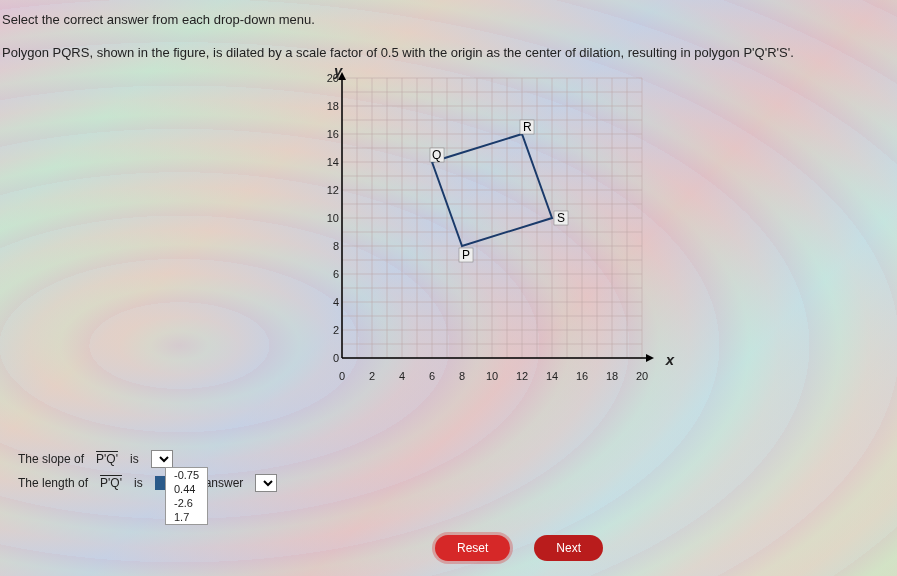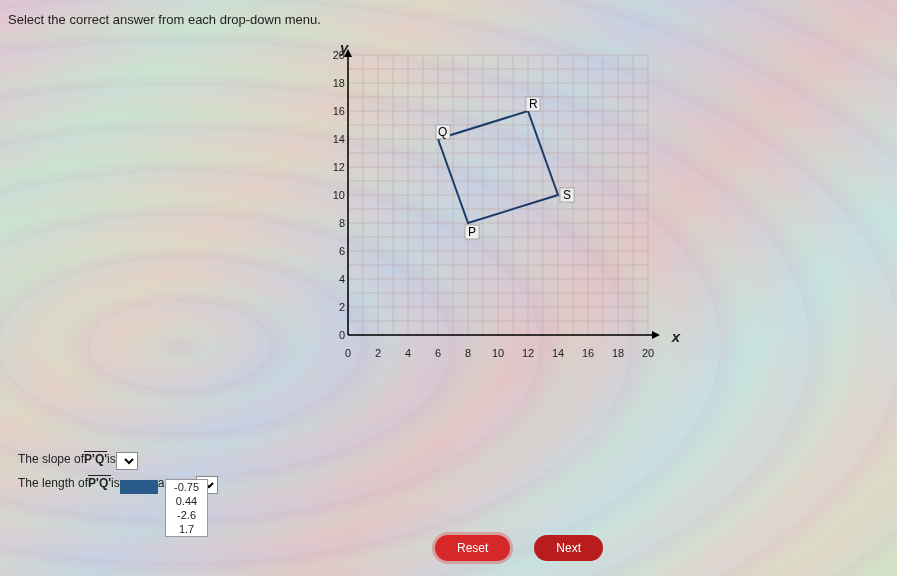--- a/index.html
+++ b/index.html
@@ -18,21 +18,21 @@
     }
     body::before {
       content: '';
       position: absolute;
       top: 0; left: 0; right: 0; bottom: 0;
       background: repeating-radial-gradient(ellipse at 20% 60%,
         rgba(200,180,200,0.3) 0px, rgba(200,220,200,0.3) 30px,
         rgba(220,200,200,0.3) 60px, rgba(200,200,220,0.3) 90px);
       z-index: 0;
     }
-    .content { position: relative; z-index: 1; padding: 12px 8px; }
+    .content { position: relative; z-index: 1; padding: 12px 2px; }
     .instruction { font-size: 13px; margin-bottom: 18px; }
     .problem { font-size: 13px; margin-bottom: 8px; }
     .graph-area {
       position: relative;
       margin-left: 310px;
       width: 360px;
       height: 310px;
     }
     .y-label {
       position: absolute;
@@ -52,43 +52,42 @@
     .grid svg { width: 100%; height: 100%; overflow: visible; }
     .tick-y { position: absolute; left: 12px; font-size: 11px; text-align: right; width: 15px; }
     .tick-x { position: absolute; bottom: -4px; font-size: 11px; text-align: center; transform: translateX(-50%); }
     .answers {
       position: absolute;
       left: 18px;
       top: 448px;
       font-size: 12px;
       line-height: 22px;
     }
-    .answer-line { display: flex; align-items: flex-end; gap: 0; margin-bottom: 2px; }
-    .overline { text-decoration: overline; font-weight: bold; }
+    .answer-line { display: flex; align-items: center; gap: 12px; margin-bottom: 2px; }
+    .overline { text-decoration: overline; }
     select {
       font-size: 11px;
       border: 1px solid #888;
       background: #fff;
       height: 18px;
     }
     .blank {
       display: inline-block;
       width: 38px; height: 14px;
       background: #2a5a8a;
       vertical-align: middle;
     }
     .dropdown-list {
       position: absolute;
       left: 165px;
-      top: 479px;
+      top: 467px;
       background: #fff;
       border: 1px solid #999;
       font-size: 11px;
       z-index: 5;
-      text-align: center;
     }
     .dropdown-list div { padding: 1px 8px; }
     .buttons {
       position: absolute;
       left: 435px; top: 535px;
       display: flex; gap: 24px;
     }
     .btn {
       padding: 6px 22px;
       border-radius: 16px;
@@ -98,20 +97,21 @@
       cursor: pointer;
     }
     .btn-reset { background: #d62828; box-shadow: 0 0 0 3px rgba(214,40,40,0.3); }
     .btn-next { background: #b91c1c; }
   </style>
 </head>
 <body>
 
 <div class="content">
   <div class="instruction">Select the correct answer from each drop-down menu.</div>
+  <div class="problem">Polygon PQRS, shown in the figure, is dilated by a scale factor of 0.5 with the origin as the center of dilation, resulting in polygon P'Q'R'S'.</div>
 
   <div class="graph-area">
     <div class="y-label">y</div>
     <div class="grid">
       <svg viewBox="0 0 300 280">
 
         <g stroke="#b8a0a0" stroke-width="0.5">
 
           <line x1="0" y1="0" x2="0" y2="280"></line>
             <line x1="15" y1="0" x2="15" y2="280"></line>

